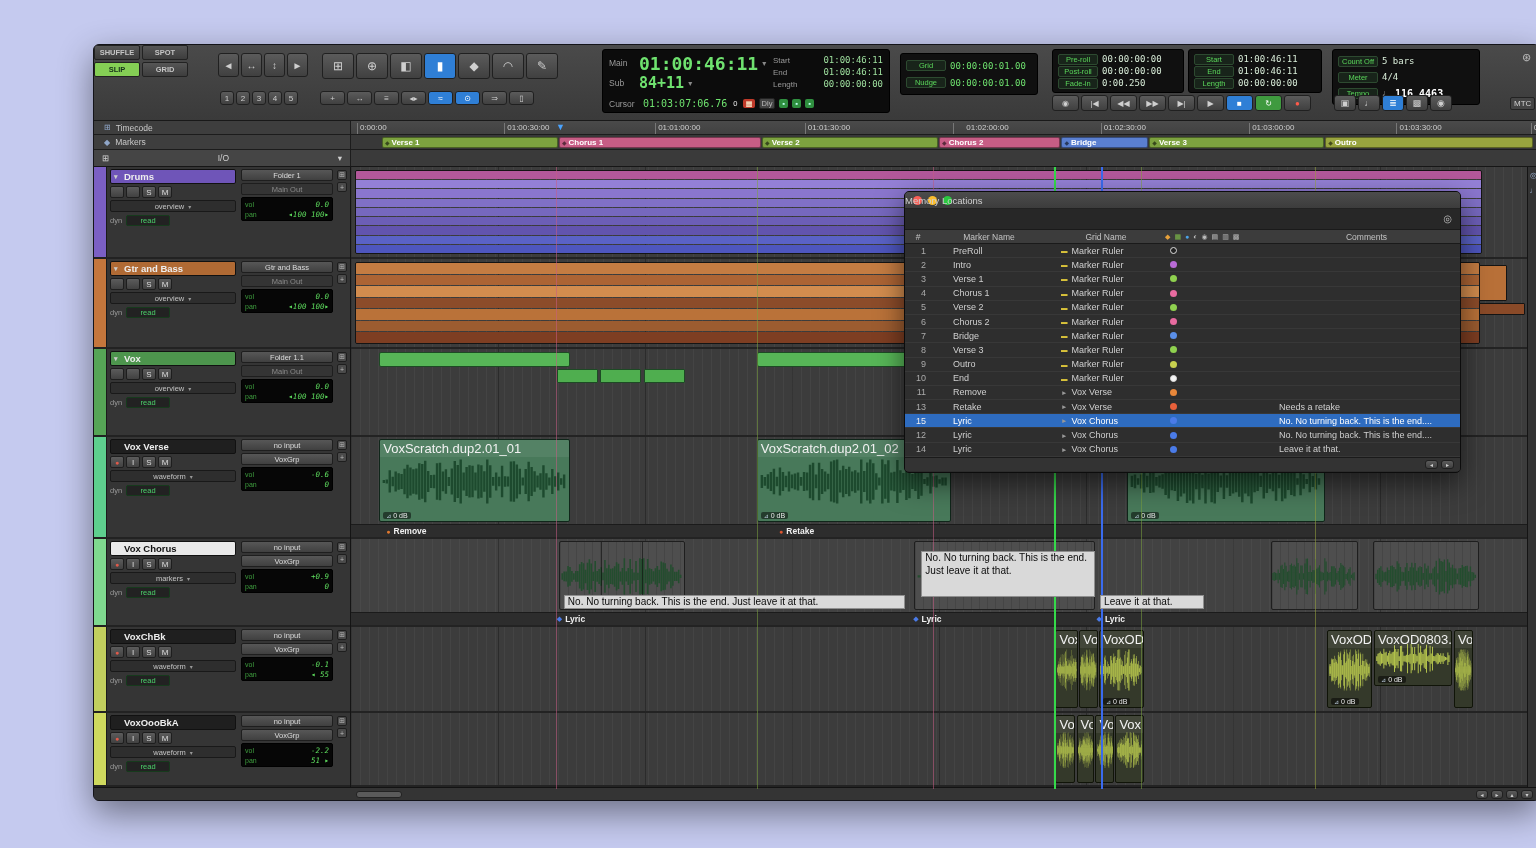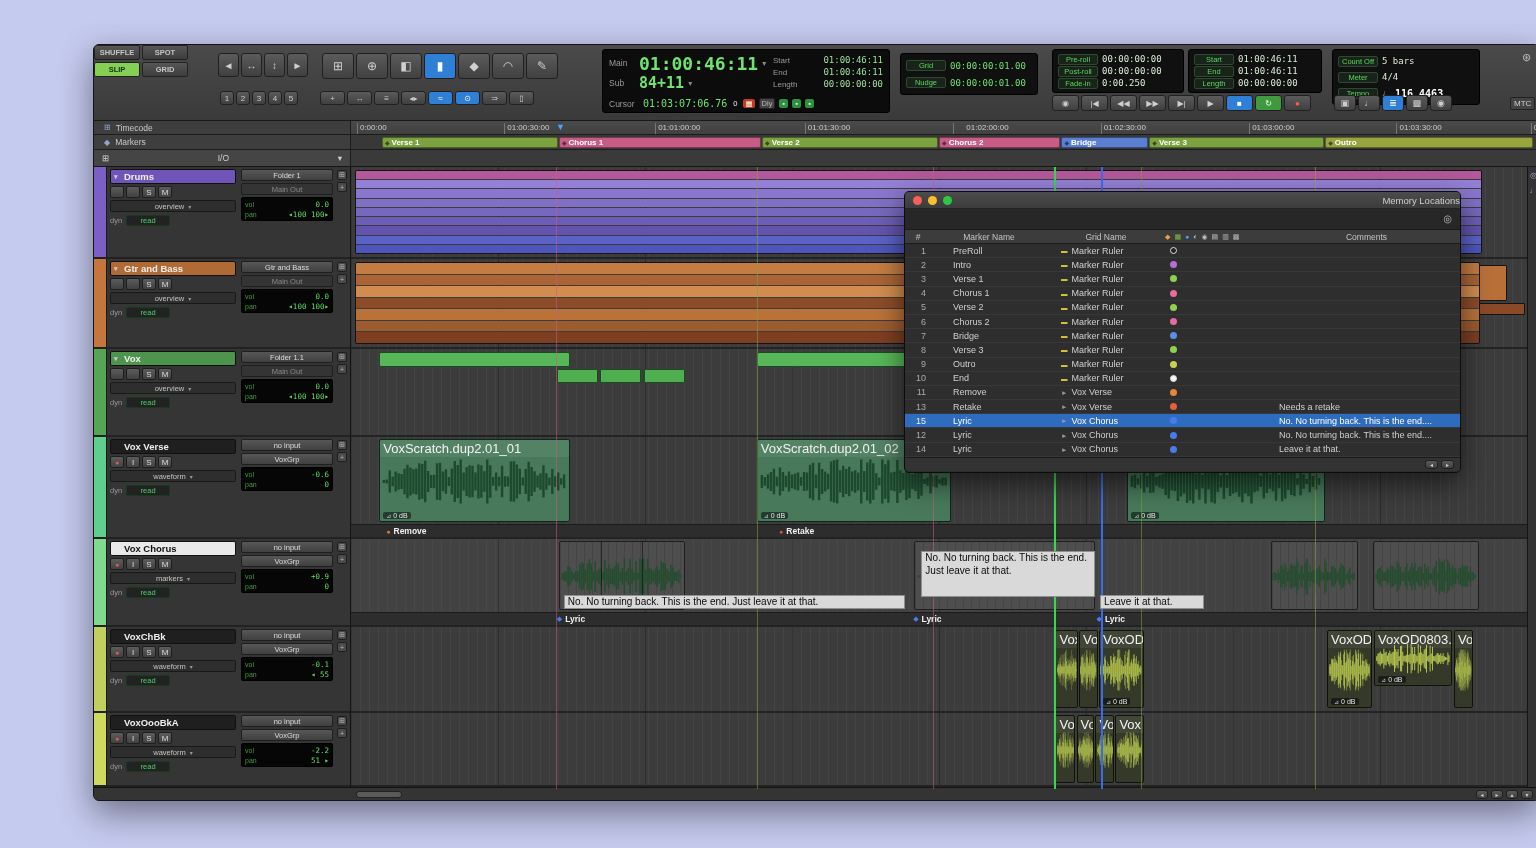--- a/index.html
+++ b/index.html
@@ -90,21 +90,21 @@
   .tview .varr{font-size:6px;color:#999;}
   .tauto{margin-top:2px;height:12px;display:flex;align-items:center;gap:4px;}
   .dynl{color:#9a9a9a;font-size:7.5px;}
   .readbtn{height:11px;min-width:44px;background:#222;border:1px solid #163a1c;border-radius:2px;color:#4bd06a;font-size:7.5px;display:flex;align-items:center;justify-content:center;}
   .troute{width:96px;padding:2px 2px 0 2px;}
   .rio{height:12px;background:linear-gradient(#575757,#404040);border:1px solid #1e1e1e;border-radius:2px;color:#ddd;font-size:7.5px;display:flex;align-items:center;justify-content:center;margin-bottom:2px;overflow:hidden;white-space:nowrap;}
   .rio.dim{background:#343434;color:#8a8a8a;}
   .rlcd{background:#060606;border:1px solid #000;border-radius:2px;padding:1px 3px;}
   .lcdrow{display:flex;justify-content:space-between;height:10px;align-items:center;}
   .lcdlbl{color:#3f9f3f;font-size:7px;}
-  .lcdval{color:#5fdf5f;font-family:"DejaVu Sans Mono",monospace;font-size:7.5px;white-space:nowrap;}
+  .lcdval{color:#5fdf5f;font-family:"DejaVu Sans Mono",monospace;font-size:7.5px;white-space:nowrap;font-style:italic;}
   .tside{width:14px;display:flex;flex-direction:column;align-items:center;gap:2px;padding-top:3px;}
   .sidebtn{width:10px;height:10px;background:#4a4a4a;border:1px solid #1e1e1e;border-radius:2px;color:#bbb;font-size:7px;display:flex;align-items:center;justify-content:center;}
 
   
   .arrange{position:relative;flex:1;background:#3c3c3c;overflow:hidden;
     background-image:repeating-linear-gradient(90deg,rgba(255,255,255,.045) 0 1px,transparent 1px 9px),repeating-linear-gradient(90deg,rgba(0,0,0,.28) 0 1px,transparent 1px 147px);}
   .rgut{width:12px;background:#333;border-left:1px solid #141414;display:flex;flex-direction:column;align-items:center;gap:6px;padding-top:4px;color:#9ab0d0;font-size:8px;}
   .lane{position:relative;border-bottom:2px solid #232323;}
   .lane.lanesel{background:rgba(255,255,255,.03);}
   .stripebox{position:absolute;top:3px;bottom:3px;display:flex;flex-direction:column;gap:1px;border:1px solid #141414;border-radius:2px;overflow:hidden;}
@@ -133,21 +133,21 @@
   .bottombar{position:absolute;left:0;bottom:0;width:100%;height:13px;background:#343434;border-top:1px solid #131313;display:flex;align-items:center;}
   .scrollthumb{position:absolute;left:262px;width:46px;height:7px;background:#5a5a5a;border-radius:3px;border:1px solid #222;}
   .bb-icons{position:absolute;right:6px;display:flex;gap:3px;}
   .bb-icons .btn{width:12px;height:9px;font-size:6px;}
 
   
   .memwin{position:absolute;left:810px;top:146px;width:557px;height:282px;background:#2c2c2c;border:1px solid #0c0c0c;border-radius:5px;box-shadow:0 10px 28px rgba(0,0,0,.55);z-index:20;overflow:hidden;}
   .memtitle{height:17px;background:linear-gradient(#4c4c4c,#3c3c3c);border-bottom:1px solid #222;display:flex;align-items:center;position:relative;}
   .lights{display:flex;gap:6px;margin-left:8px;}
   .light{width:9px;height:9px;border-radius:50%;}
-  .memtitletxt{position:absolute;left:0;right:0;text-align:right;color:#cfcfcf;font-size:9.5px;}
+  .memtitletxt{position:absolute;left:0;right:0;text-align:left;color:#cfcfcf;font-size:9.5px;}
   .memstrip{height:21px;background:#272727;border-bottom:1px solid #1a1a1a;position:relative;}
   .memstrip .tgt{position:absolute;right:8px;top:4px;color:#bdbdbd;font-size:10px;}
   .memgrid{display:grid;grid-template-columns:26px 116px 118px 16px 92px 1fr;}
   .memhead{height:14px;background:#3c3c3c;border-bottom:1px solid #1a1a1a;align-items:center;color:#c3c3c3;font-size:8.5px;}
   .memhead .hc{text-align:center;overflow:hidden;white-space:nowrap;}
   .hicons{grid-column:4/6;display:flex;gap:4px;justify-content:flex-start;align-items:center;}
   .hicons span{font-size:7px;}
   .memrows{height:213px;overflow:hidden;background:#2e2e2e;}
   .mrow{height:14.2px;border-bottom:1px solid #383838;align-items:center;color:#cfcfcf;font-size:9px;}
   .mrow.mrowsel{background:#2e6cc0;color:#fff;}

